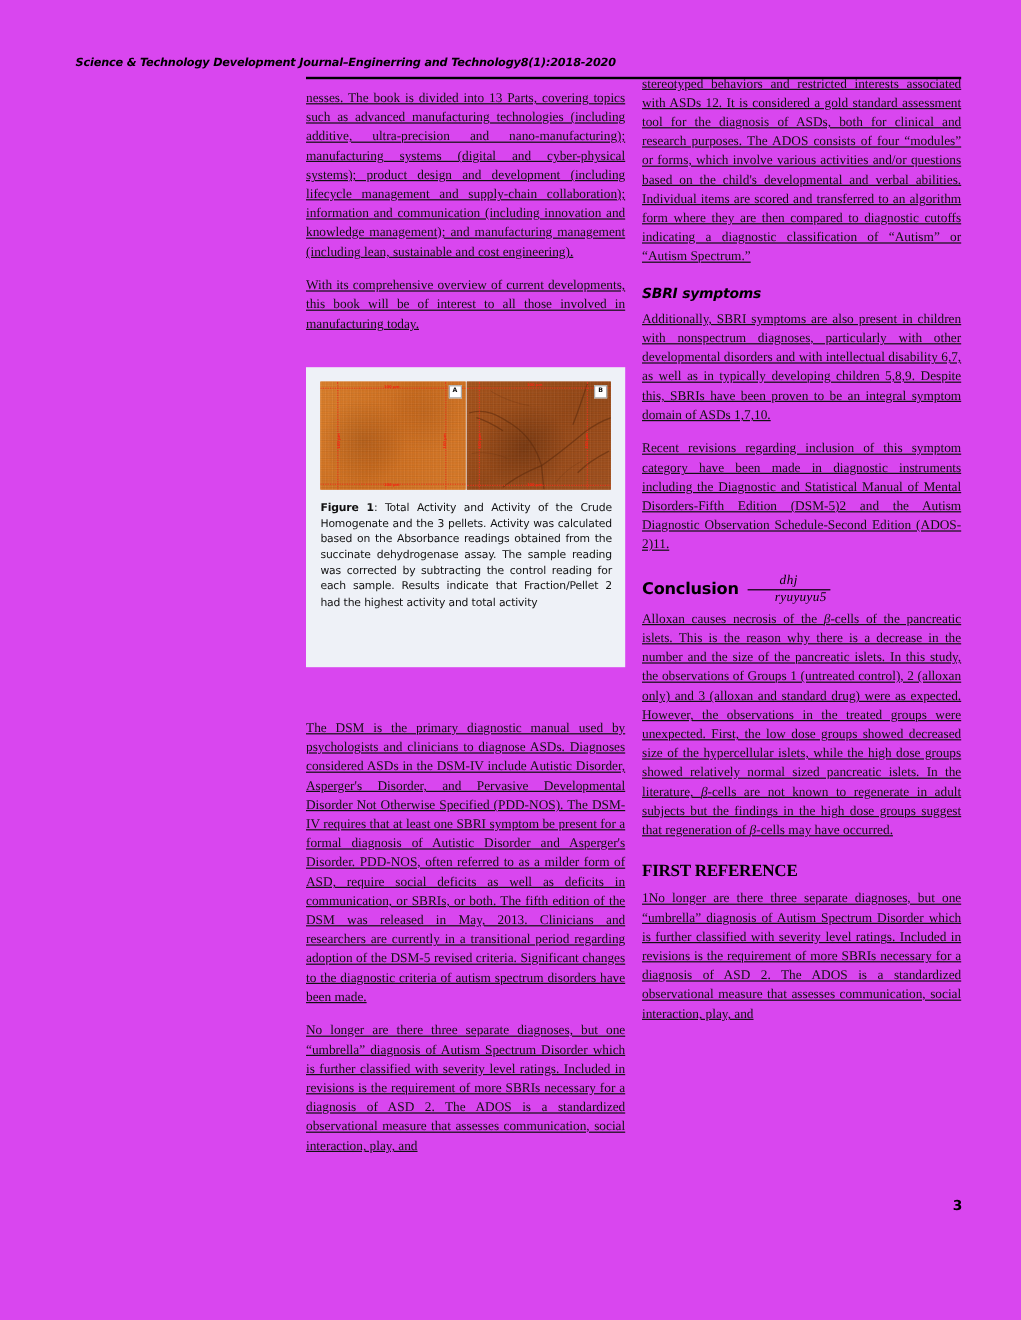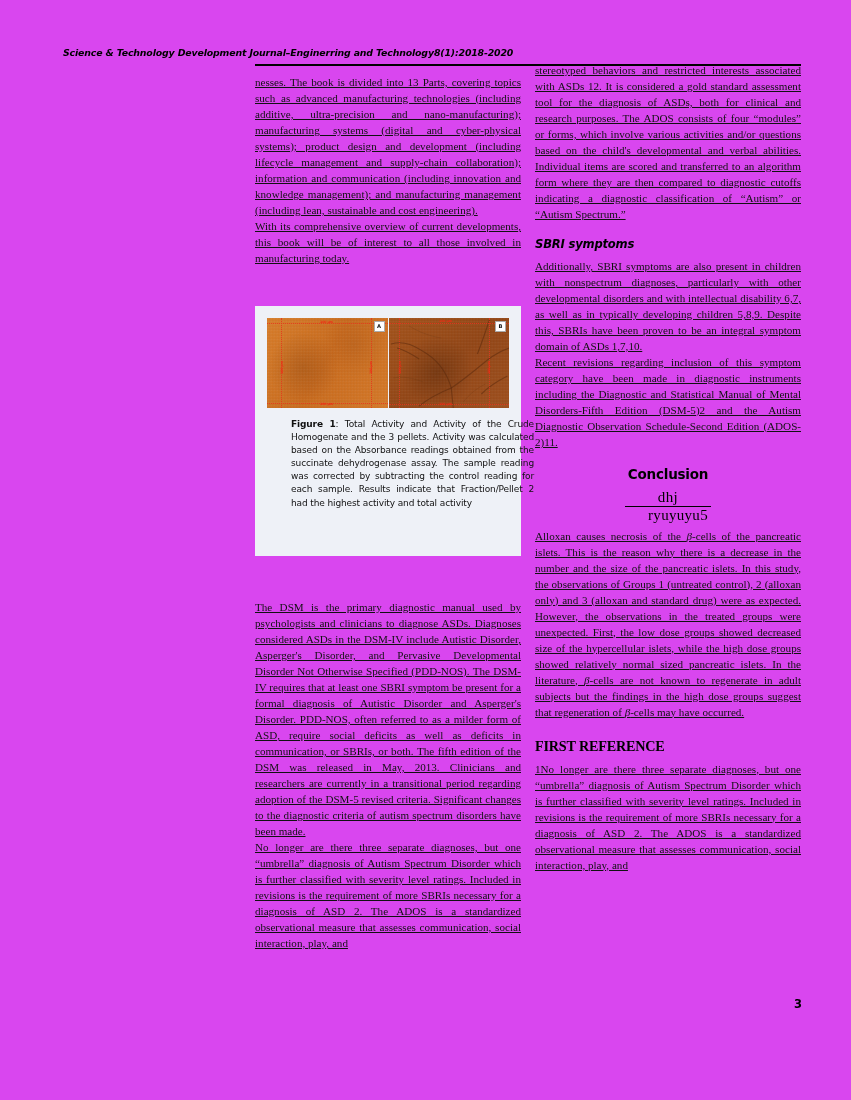--- a/index.html
+++ b/index.html
@@ -64,21 +64,21 @@
     hyphens: manual;
   }
   .col-left  { left: 255px; }
   .col-right { left: 535px; }
 
   .col p {
     margin: 0 0 0 0;
     text-align: justify;
     text-decoration: underline;
   }
-  .col p + p { margin-top: 0px; }
+  .col p + p { margin-top: 12px; }
 
   
   h2.sec-head-italic {
     font-family: "DejaVu Sans", sans-serif;
     font-weight: bold;
     font-style: italic;
     font-size: 11.6px;
     margin: 14px 0 6px 0;
     color: #000000;
     letter-spacing: -0.2px;
@@ -95,32 +95,32 @@
   h2.sec-head-plain {
     font-family: "DejaVu Sans", sans-serif;
     font-weight: bold;
     font-size: 13.5px;
     margin: 16px 0 5px 0;
     color: #000000;
     letter-spacing: -0.2px;
     display: flex;
     align-items: center;
     gap: 7px;
-    flex-direction: column;
   }
 
   
   .frac {
     display: inline-flex;
     flex-direction: column;
     align-items: center;
     justify-content: flex-end;
     font-family: "Liberation Serif", serif;
+    font-style: italic;
     font-weight: normal;
-    font-size: 15px;
+    font-size: 11px;
     line-height: 1.05;
     vertical-align: middle;
     position: relative;
     top: 1px;
   }
   .frac .num {
     padding: 0 3px 0.5px 3px;
     letter-spacing: 0.4px;
   }
   .frac .bar {
@@ -244,21 +244,20 @@
     position: absolute;
     left: 12px;
     top: 112px;
     width: 243px;
     font-family: "DejaVu Sans", sans-serif;
     font-size: 9.0px;
     line-height: 13.1px;
     color: #111111;
     text-align: justify;
     letter-spacing: -0.12px;
-    margin-left: 24px;
   }
   .figure-caption b { font-weight: bold; }
 
   
   .page-number {
     position: absolute;
     right: 49px;
     top: 997px;
     font-family: "DejaVu Sans", sans-serif;
     font-weight: bold;

